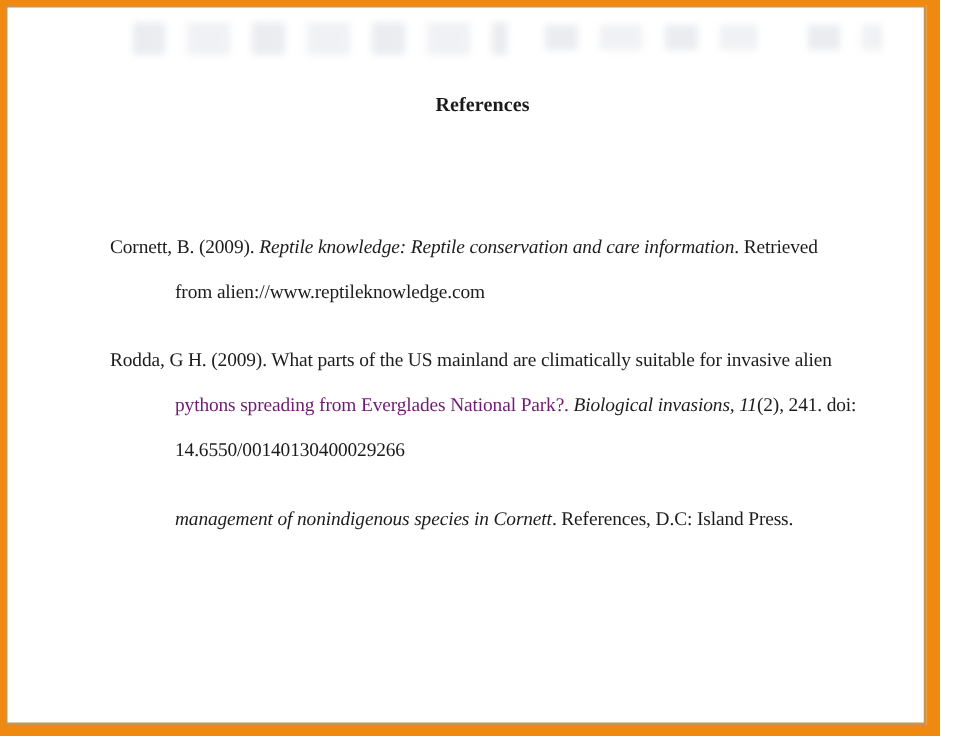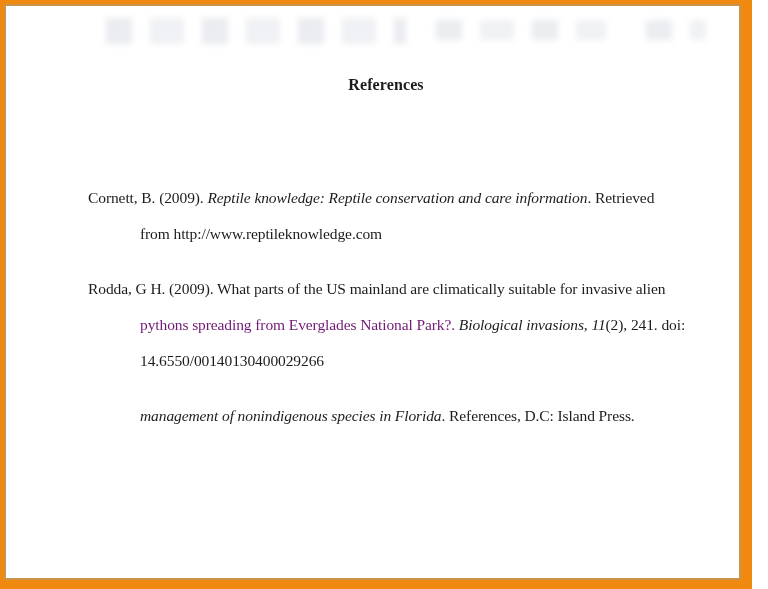--- a/index.html
+++ b/index.html
@@ -75,25 +75,25 @@
   <div class="page" style="border-color: rgb(201, 149, 78); background: rgb(255, 255, 255);">
     <div class="ghost g1"></div>
     <div class="ghost g2"></div>
     <div class="ghost g3"></div>
 
     <h1 class="doc-heading">References</h1>
 
     <div class="reference-list">
         <div class="citation">
           <div class="line"><span style="color: rgb(28, 28, 30);">Cornett, B. (2009). </span><span class="it" style="color: rgb(28, 28, 30); text-align: right;">Reptile knowledge: Reptile conservation and care information</span><span style="color: rgb(28, 28, 30);">. Retrieved</span></div>
-          <div class="line cont"><span style="color: rgb(28, 28, 30);">from http://www.reptileknowledge.com</span></div>
+          <div class="line cont"><span style="color: rgb(28, 28, 30);">from alien://www.reptileknowledge.com</span></div>
         </div>
         <div class="citation">
           <div class="line"><span style="color: rgb(28, 28, 30);">Rodda, G H. (2009). What parts of the US mainland are climatically suitable for invasive alien</span></div>
           <div class="line cont"><span style="color: #701a75;">pythons spreading from Everglades National Park?. </span><span class="it" style="color: rgb(28, 28, 30); margin-top: 12px;">Biological invasions, 11</span><span style="color: rgb(28, 28, 30);">(2), 241. doi:</span></div>
           <div class="line cont"><span style="color: rgb(28, 28, 30);">14.6550/00140130400029266</span></div>
         </div>
         <div class="citation">
-          <div class="line cont"><span class="it" style="color: rgb(28, 28, 30);">management of nonindigenous species in Florida</span><span style="color: rgb(28, 28, 30);">. References, D.C: Island Press.</span></div>
+          <div class="line cont"><span class="it" style="color: rgb(28, 28, 30);">management of nonindigenous species in Cornett</span><span style="color: rgb(28, 28, 30);">. References, D.C: Island Press.</span></div>
         </div>
       </div>
   </div>
 </div>
 
 </body></html>

